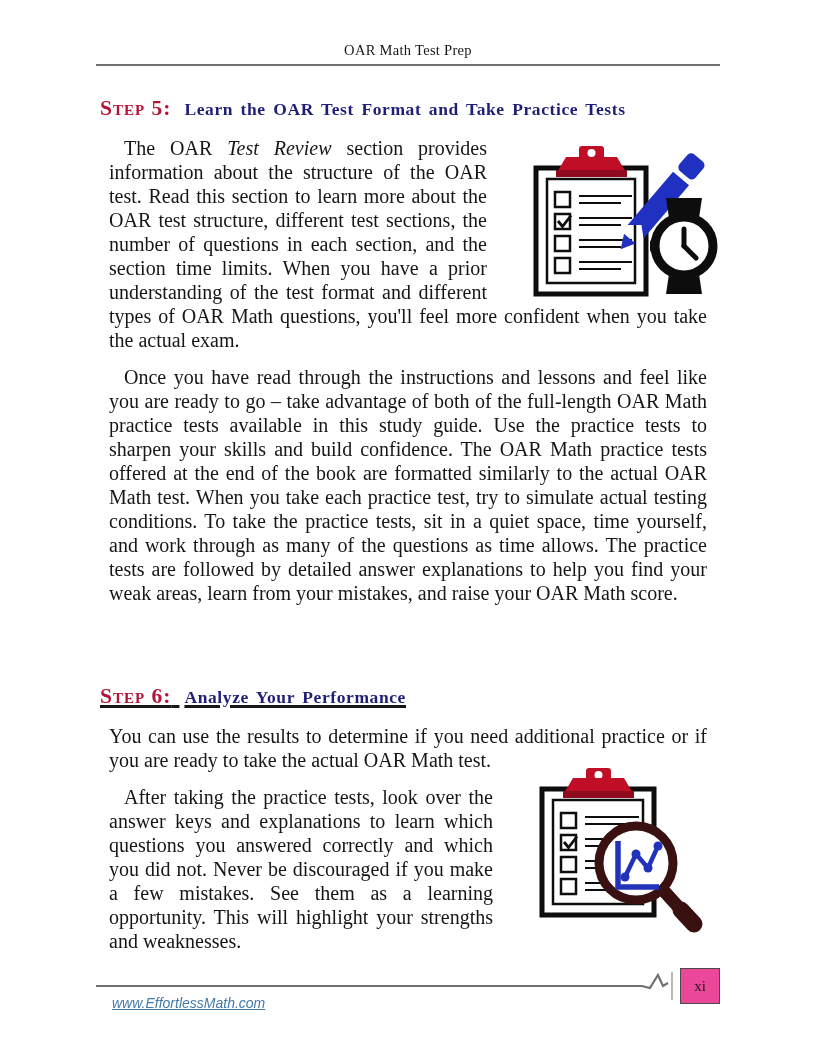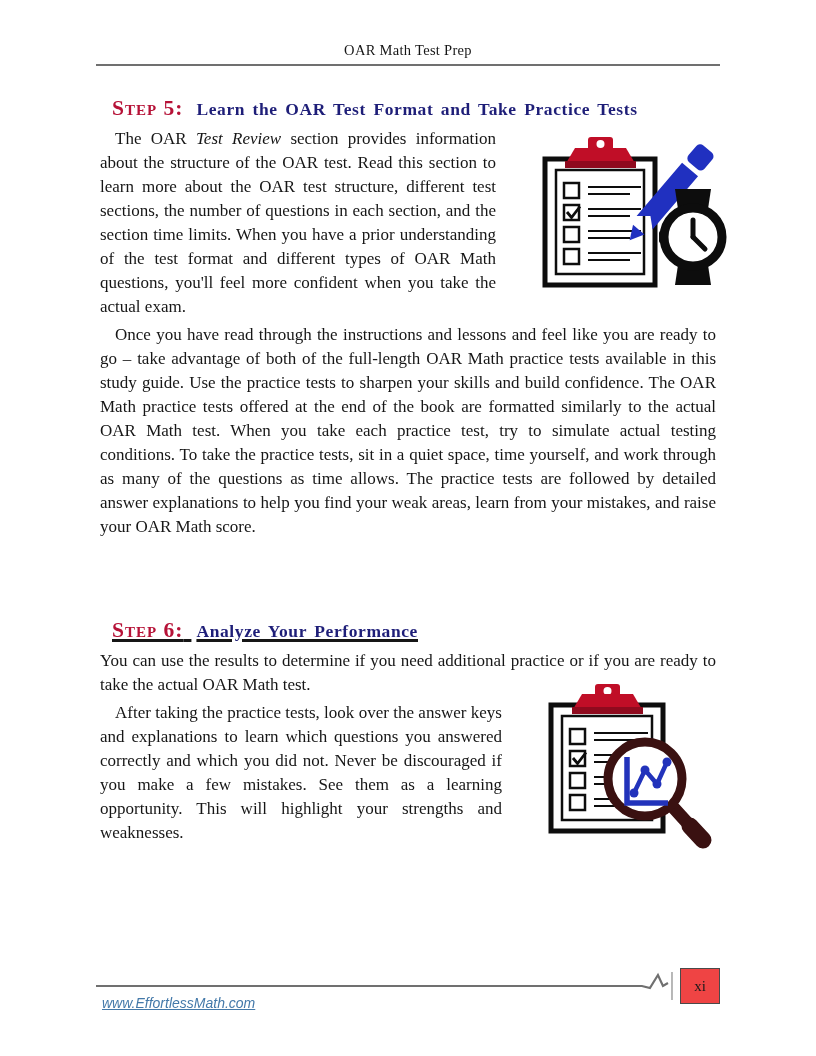--- a/index.html
+++ b/index.html
@@ -13,61 +13,61 @@
     overflow: hidden;
   }
   .page { position: absolute; inset: 0; padding: 0 96px; border-radius: 10px; }
 
   
   .header { padding-top: 42px; }
   .header-title { text-align: center; font-size: 14.5px; letter-spacing: .3px; padding-bottom: 5px; }
   .header-rule { border-top: 2.5px solid var(--rule-gray, #707070); height: 0; }
 
   
-  h1.step-heading { margin: 25px 0 0 16px; line-height: 27px; font-weight: 700; }
+  h1.step-heading { margin: 25px 0 0 4px; line-height: 27px; font-weight: 700; }
   h1.step-heading.step6 { margin-top: 74px; text-decoration: underline; }
   .step-label {
     color: var(--step-label-crimson, #B61237);
     font-variant: small-caps;
     font-size: 21.5px; letter-spacing: 1px; font-weight: 700;
   }
   .step-title {
     color: var(--title-navy, #1E1E78);
     font-size: 17.5px; letter-spacing: .6px; word-spacing: 2.5px;
     margin-left: 5px; font-weight: 700;
   }
 
   
   p.body-text {
-    font-size: 17px; line-height: 24px;
-    text-align: justify; margin: 4px;
+    font-size: 20px; line-height: 24px;
+    text-align: justify; margin: 13px;
     hyphens: none;
   }
   .mt14 { margin-top: 14px; }
   .mt4  { margin-top: 4px; }
   .mt2  { margin-top: 2px; }
   .indent { text-indent: 15px; }
   .italic { font-style: italic; }
 
   
   .float-icon { float: right; display: block; }
   .icon1 { width: 200px; height: 160px; margin: 4px 0 4px 20px; }
   .icon2 { width: 190px; height: 170px; margin: -18px 0 2px 24px; }
 
   
   .footer { position: absolute; left: 96px; right: 96px; top: 968px; height: 64px; }
   .footer-line-svg { position: absolute; left: 0; top: 4px; width: calc(100% - 46px); height: 28px; }
   .page-number-box {
     position: absolute; right: 0; top: 0;
     width: 40px; height: 36px;
-    border: 1.5px solid #4a4a4a; background: #ef4444;
+    border: 1.5px solid #4a4a4a; background: #ec4899;
     text-align: center; line-height: 34px; font-size: 15px; color: #1a1a1a;
   }
   .footer-link {
-    position: absolute; left: 6px; top: 27px;
+    position: absolute; left: 16px; top: 27px;
     font-family: "Liberation Sans", sans-serif;
     font-style: italic; font-size: 14px;
     color: var(--link-blue, #4479A9);
     text-decoration: underline;
   }
 </style>
 </head>
 <body>
 
 <div class="page">

